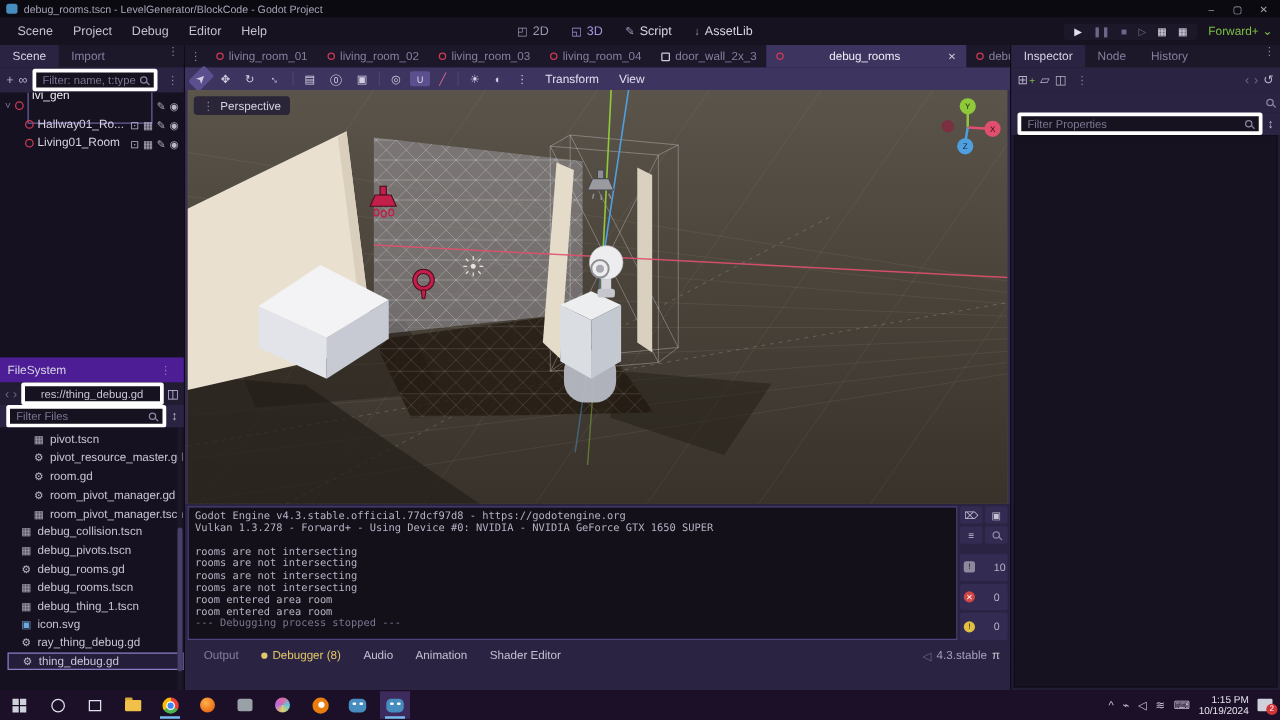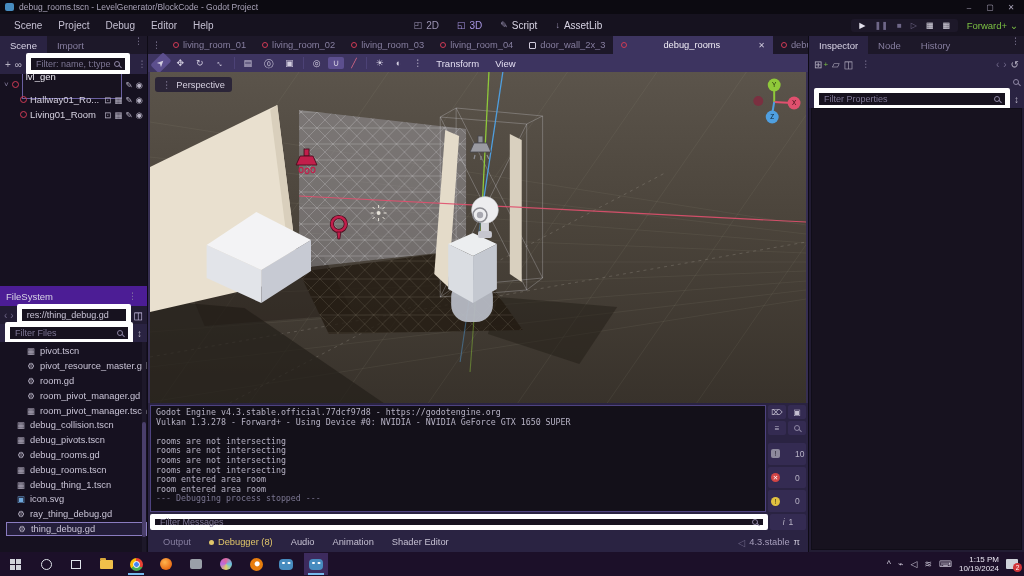--- a/index.html
+++ b/index.html
@@ -33,21 +33,21 @@
   .right-dock { width:216px; display:flex; flex-direction:column; background:#221c33; border-left:1px solid #0e0b15; }
 
   .ptabs { display:flex; height:18px; background:#1d1829; }
   .ptab { padding:0 10px; display:flex; align-items:center; color:#877fa0; font-size:9.5px; }
   .ptab.active { background:#2a2342; color:#d9d5e6; }
   .ptabs .spacer { flex:1; }
   .dots { color:#8d85a3; padding:0 4px; font-size:9px; }
 
   .toolbar { height:20px; background:#2a2342; display:flex; align-items:center; gap:4px; padding:0 5px; }
   .tbtn { color:#b9b4c6; font-size:10px; }
-  .input { background:#17121f; border:5px solid #ffffff; border-radius:2px; color:#7d7694; display:flex; align-items:center; gap:3px; padding:1px 5px; font-size:9px; }
+  .input { background:#17121f; border:3px solid #ffffff; border-radius:2px; color:#7d7694; display:flex; align-items:center; gap:3px; padding:1px 5px; font-size:9px;justify-content:center; }
   .mag { width:6px; height:6px; border:1.2px solid #8d85a3; border-radius:50%; position:relative; flex:none; }
   .mag::after { content:''; position:absolute; width:4px; height:1.4px; background:#8d85a3; transform:rotate(45deg); right:-3px; bottom:-1px; }
 
   
   .tree { flex:1; background:#161120; padding:3px 2px; overflow:hidden; }
   .trow { display:flex; align-items:center; gap:3px; height:15px; padding:0 2px; color:#d6d2e0; font-size:9.5px; }
   .nring { width:7px; height:7px; border:1.6px solid #cf3a55; border-radius:50%; flex:none; }
   .namebox { flex:1; border:1px solid #6a5fa0; background:#17121f; color:#eceaf2; padding:0 3px; height:29px; line-height:12px; }
   .rico { color:#b9b4c6; font-size:8.5px; }
   .tind { width:13px; flex:none; }
@@ -560,30 +560,20 @@
           <span class="bic red">✕</span>
           <span>0</span>
         </div>
         <div class="obadge">
           <span class="bic yellow">!</span>
           <span>0</span>
         </div>
       </div>
     </div>
 
-    <div class="filterrow">
-      <span class="input">
-        <span style="flex:1">Filter Messages</span>
-        <span class="mag"></span>
-      </span>
-      <span class="ibadge">
-        <span style="font-style:italic">i</span>
-        <span>1</span>
-      </span>
-    </div>
 
     <div class="bottombar">
       <span class="btab dimt">Output</span>
       <span class="btab debug">
           <span class="ddot"></span>
           <span>Debugger (8)</span>
         </span>
       <span class="btab">Audio</span>
       <span class="btab">Animation</span>
       <span class="btab">Shader Editor</span>

